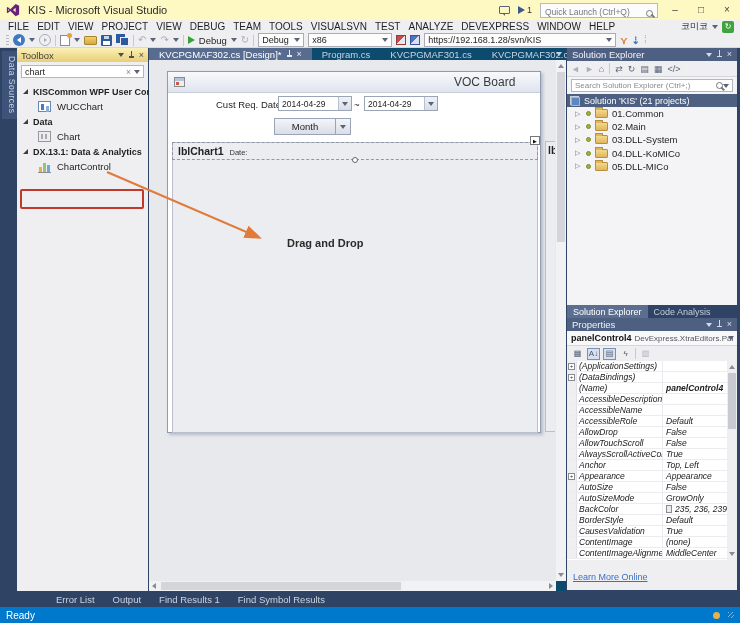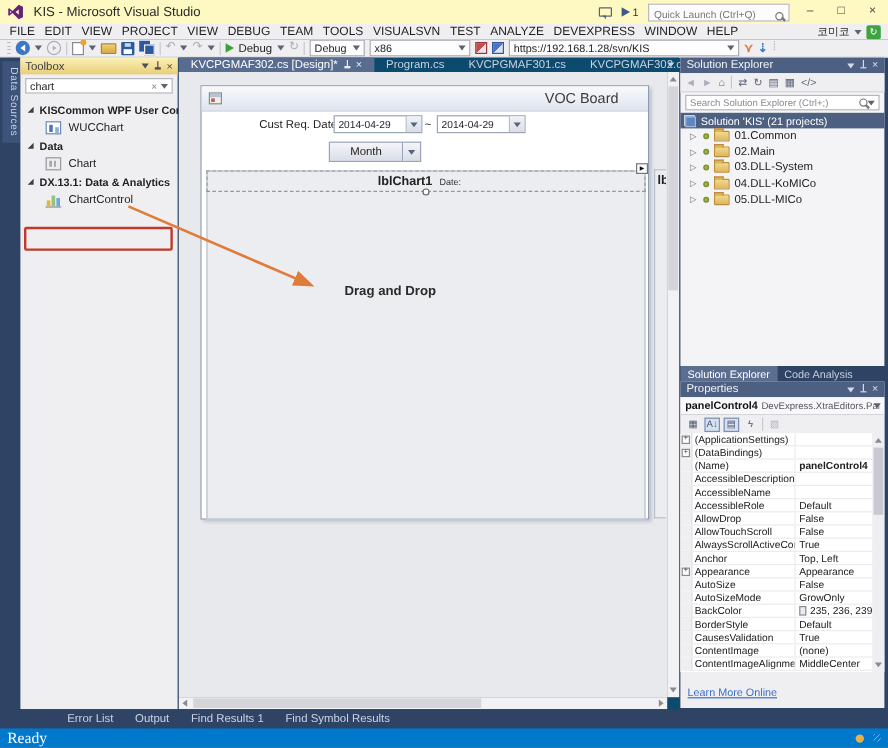--- a/index.html
+++ b/index.html
@@ -121,21 +121,21 @@
   .form-title { position:absolute; left:286px; font-size:12px; color:#3A3A3A; }
   .fld-label { position:absolute; left:48px; top:27px; font-size:9.5px; color:#1E1E1E; }
   .dtp { position:absolute; top:24px; height:15px; width:74px; background:#fff; border:1px solid #9AA5B5; display:flex; align-items:center; }
   .dtp .val { flex:1; font-size:8.5px; color:#1E1E1E; padding-left:3px; }
   .dtp .dd { width:13px; align-self:stretch; background:linear-gradient(#F0F2F7,#D8DDE8); border-left:1px solid #B8C0CE; display:flex; align-items:center; justify-content:center; }
   .tilde { position:absolute; left:186px; top:27px; font-size:9.5px; color:#1E1E1E; }
   .monthbtn { position:absolute; left:106px; top:46px; height:17px; display:flex; }
   .monthbtn .main { width:62px; background:linear-gradient(#F4F5F9,#D9DDE7); border:1px solid #9AA4B8; font-size:9.5px; color:#1E1E1E; display:flex; align-items:center; justify-content:center; }
   .monthbtn .dd { width:15px; background:linear-gradient(#F4F5F9,#D9DDE7); border:1px solid #9AA4B8; border-left:none; display:flex; align-items:center; justify-content:center; }
   .panel { position:absolute; left:4px; top:70px; width:366px; height:291px; background:#EBEDF0; border:1px solid #B9C0CC; }
-  .panel-strip { position:absolute; left:-1px; right:-1px; top:-1px; height:18px; border:1px dashed #9098A8; display:flex; align-items:baseline; padding:2px 16px 0 5px; gap:6px;justify-content:center; }
+  .panel-strip { position:absolute; left:-1px; right:-1px; top:-1px; height:18px; border:1px dashed #9098A8; display:flex; align-items:baseline; padding:2px 16px 0 5px; gap:6px; }
   .panel-lbl { font-size:10.5px; font-weight:bold; color:#222; }
   .panel-sub { font-size:7.5px; color:#333; }
   .handle { position:absolute; left:calc(50% - 3px); top:14px; width:6px; height:6px; background:#fff; border:1px solid #666; border-radius:50%; }
   .smarttag { position:absolute; right:-3px; top:-7px; width:10px; height:9px; background:#fff; border:1px solid #777; font-size:5px; color:#111; text-align:center; line-height:8px; }
   .dragdrop { position:absolute; left:114px; top:94px; font-size:11px; font-weight:bold; color:#2B2B2B; }
   .sliver { position:absolute; left:396px; top:81px; width:10px; height:291px; background:#EBEDF0; border:1px solid #B9C0CC; border-right:none; overflow:hidden; }
   .sliver .panel-lbl { position:absolute; left:2px; top:2px; white-space:nowrap; }
 
   
   .rpanel-header { height:13px; background:#4D6082; display:flex; align-items:center; padding:0 5px; }
@@ -169,36 +169,36 @@
   .props { position:absolute; left:567px; top:318px; width:170px; height:272px; background:#EFEFF2; }
   .objrow { position:absolute; left:0; right:0; top:13px; height:15px; background:#F8F8FA; border-bottom:1px solid #D4D4DA; display:flex; align-items:center; padding:0 4px; white-space:nowrap; overflow:hidden; }
   .obj-name { font-size:9px; font-weight:bold; color:#111; margin-right:3px; }
   .obj-type { font-size:8px; color:#55555E; overflow:hidden; }
   .objrow .chev { position:absolute; right:3px; }
   .ptoolbar { position:absolute; left:0; right:0; top:28px; height:15px; background:#EFEFF2; display:flex; align-items:center; gap:3px; padding:0 4px; }
   .pt-btn { min-width:13px; height:12px; display:flex; align-items:center; justify-content:center; font-size:8px; color:#4A5568; }
   .pt-btn.pressed { background:#D6E0F0; border:1px solid #7A8FB5; }
   .pt-btn.disabled { color:#B0B4C0; }
   .pgrid { position:absolute; left:0; top:43px; right:10px; bottom:30px; background:#fff; overflow:hidden; }
-  .prow { height:11px; display:flex; align-items:flex-end; border-bottom:1px solid #ECECF0; }
+  .prow { height:11px; display:flex; align-items:flex-end; border-bottom:1px solid #ECECF0;font-style:italic; }
   .pexp { width:10px; align-self:stretch; background:#EFEFF2; border-right:1px solid #E0E0E6; display:flex; align-items:center; justify-content:center; }
   .expbox { width:7px; height:7px; background:#fff; border:1px solid #8A8A92; font-size:6px; line-height:5px; text-align:center; color:#333; }
   .pname { width:86px; font-size:8.5px; color:#202020; padding-left:2px; white-space:nowrap; overflow:hidden; border-right:1px solid #ECECF0; align-self:stretch; display:flex; align-items:center; }
   .pval { flex:1; font-size:8.5px; color:#202020; padding-left:3px; white-space:nowrap; overflow:hidden; display:flex; align-items:center; }
   .pval.bold { font-weight:bold; }
   .swatch { display:inline-block; width:9px; height:8px; background:rgb(235,236,239); border:1px solid #8A8A92; margin-right:3px; }
   .pvscroll { position:absolute; right:0; top:43px; width:10px; bottom:30px; background:#EFEFF2; }
   .pvscroll .thumb { position:absolute; left:1px; right:1px; top:12px; height:56px; background:#C9C9D2; }
   .learnmore { position:absolute; left:6px; bottom:8px; font-size:9px; color:#3B6EC5; text-decoration:underline; }
 
   
   .bottombar { position:absolute; left:0; right:0; top:591px; height:16px; background:#2F4365; display:flex; align-items:center; gap:18px; padding-left:56px; }
   .btab { font-size:9.5px; color:#CBD4E2; white-space:nowrap; }
   .statusbar { position:absolute; left:0; right:0; top:607px; height:16px; background:#0079CC; display:flex; align-items:center; }
-  .status-text { margin-left:6px; font-size:13px; color:#fff;font-family:Liberation Serif, serif; }
+  .status-text { margin-left:6px; font-size:10px; color:#fff; }
   .status-right { position:absolute; right:6px; display:flex; align-items:center; gap:8px; }
   .amber-dot { width:7px; height:7px; border-radius:50%; background:#E8B04B; }
   .grip-dots { width:6px; height:6px; background:repeating-linear-gradient(135deg,#7FB8E8 0 1px, transparent 1px 3px); }
 
   .arrow-overlay { position:absolute; left:0; top:0; z-index:40; pointer-events:none; }
 </style>
 </head>
 <body>
 
 <div class="screen">

